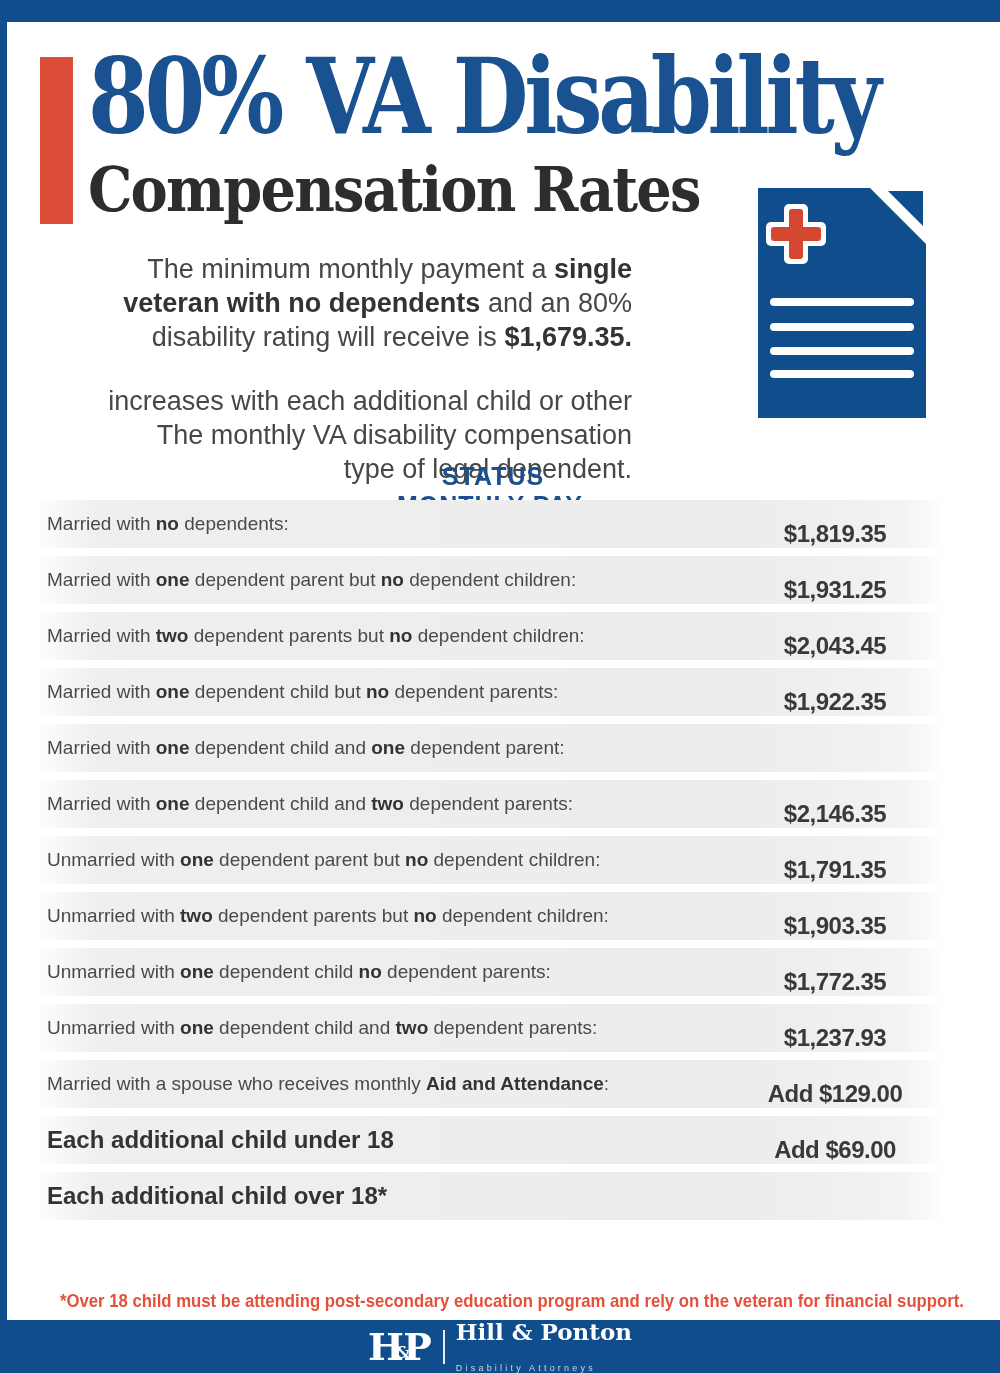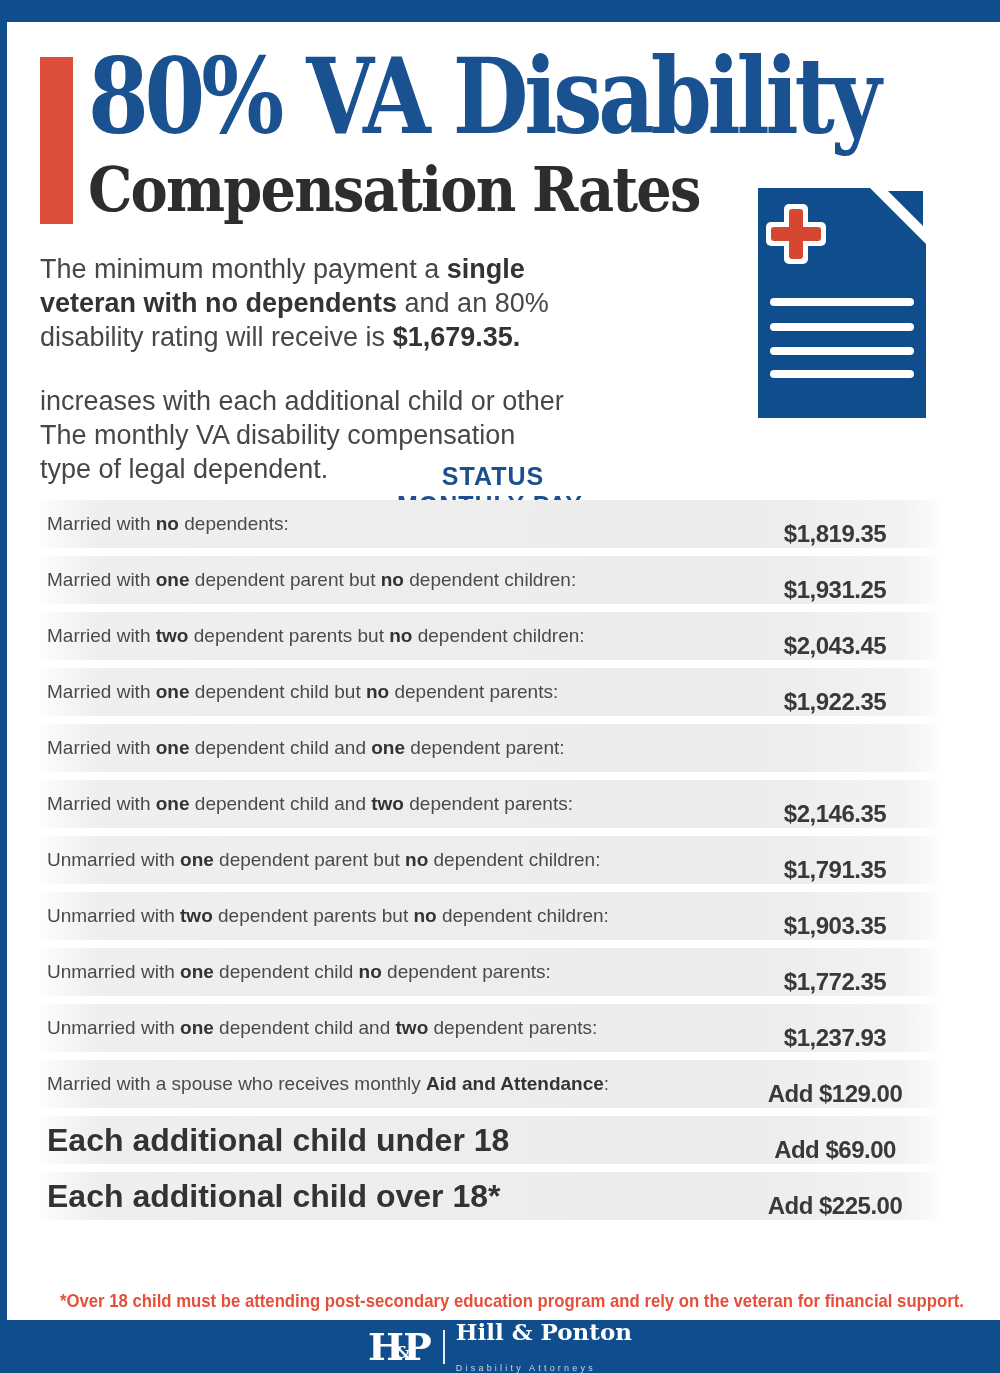--- a/index.html
+++ b/index.html
@@ -26,21 +26,21 @@
     letter-spacing:-5px;white-space:nowrap;
     transform:scaleX(.84);transform-origin:left top;
   }
   .subtitle{
     position:absolute;left:88px;top:156px;
     font-family:"DejaVu Serif","Liberation Serif",serif;font-weight:bold;
     font-size:62px;line-height:1.1;color:#2d2d2d;
     letter-spacing:-2px;white-space:nowrap;
     transform:scaleX(.9);transform-origin:left top;
   }
-  .intro{position:absolute;left:40px;top:252px;width:600px;color:var(--text);}
+  .intro{position:absolute;left:32px;top:252px;width:600px;color:var(--text);text-align:right;}
   .intro .para{font-size:27px;line-height:34px;margin:0 0 30px 0;}
   .intro strong{color:var(--text-bold);}
   .doc-icon{position:absolute;left:758px;top:188px;width:168px;height:230px;}
   .table-head{
     position:absolute;left:40px;top:462px;width:900px;
     display:flex;justify-content:space-between;align-items:center;
     color:#1b4f90;font-weight:bold;font-size:25px;letter-spacing:1px;flex-direction:column;
   }
   .status-h{padding-left:6px;}
   .pay-h{width:210px;text-align:center;}
@@ -49,21 +49,21 @@
     height:48px;margin-bottom:8px;display:flex;align-items:center;
     background:linear-gradient(90deg, rgba(237,237,237,0.12) 0px, #efefef 55px,
                #ececec 78%, rgba(236,236,236,0.65) 96%, rgba(236,236,236,0.1) 100%);
   }
   .row-label{flex:1;padding-left:7px;font-size:19px;color:#4a4a4a;}
   .row-label strong{color:var(--text-bold);}
   .row-amount{
     width:210px;text-align:center;font-size:24px;font-weight:bold;
     color:#393939;letter-spacing:-0.5px;margin-top:20px;
   }
-  .bold-row .row-label{font-size:32px;}
+  .bold-row .row-label{font-size:24px;}
   .footnote{
     position:absolute;left:0;top:1290px;width:100%;text-align:center;
     font-size:19px;font-weight:bold;color:var(--footnote-red);
     white-space:nowrap;transform:scaleX(.88);transform-origin:center top;
   }
   .footer{
     position:absolute;bottom:0;left:0;width:100%;height:53px;background:var(--blue);
     display:flex;align-items:center;justify-content:center;gap:11px;color:#ffffff;
   }
   .monogram{
@@ -168,21 +168,20 @@
       <div class="row">
         <div class="row-label"><span>Married with a spouse who receives monthly </span><strong>Aid and Attendance</strong><span>:</span></div>
         <div class="row-amount">Add $129.00</div>
       </div>
       <div class="row bold-row">
         <div class="row-label"><strong>Each additional child under 18</strong></div>
         <div class="row-amount">Add $69.00</div>
       </div>
       <div class="row bold-row">
         <div class="row-label"><strong>Each additional child over 18*</strong></div>
-        <div class="row-amount">Add $225.00</div>
       </div>
     </div>
 
   <div class="footnote">*Over 18 child must be attending post-secondary education program and rely on the veteran for financial support.</div>
 
   <div class="footer">
     <div class="monogram">
       <span class="m-h">H</span>
       <span class="m-amp">&amp;</span>
       <span class="m-p">P</span>

